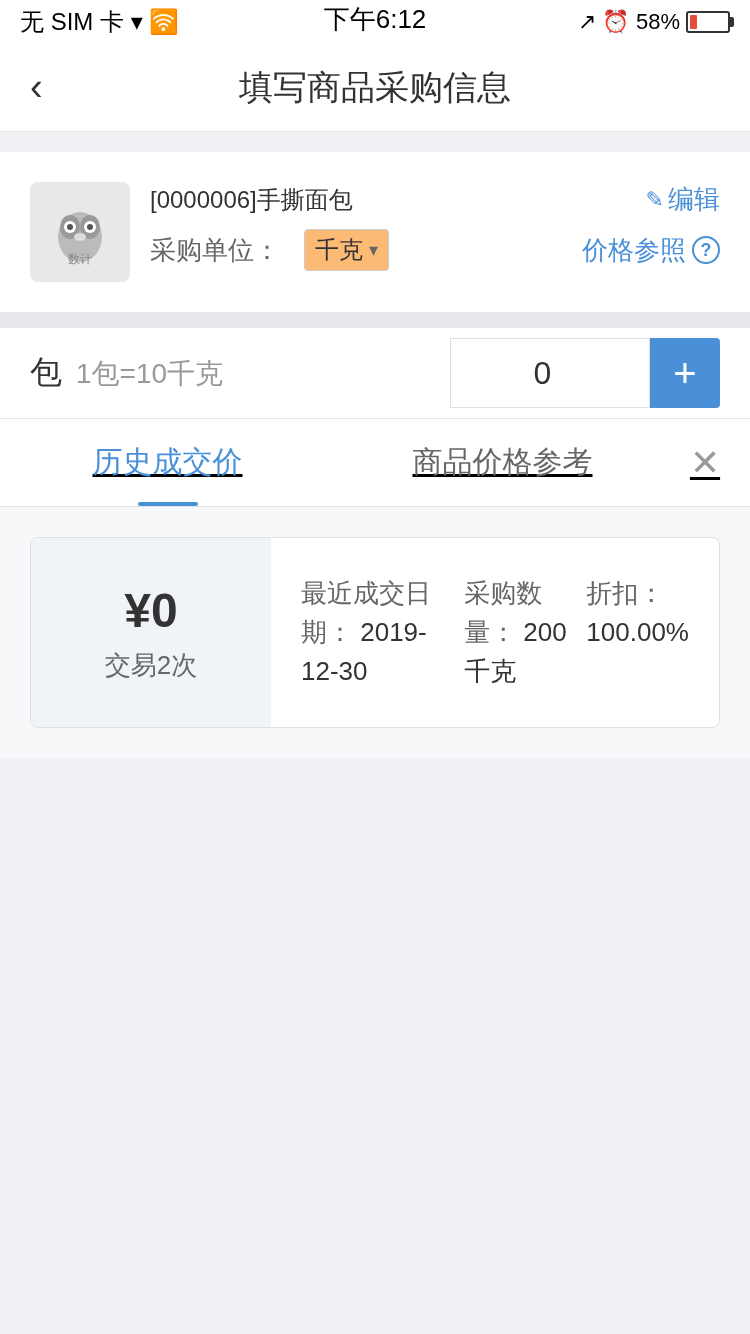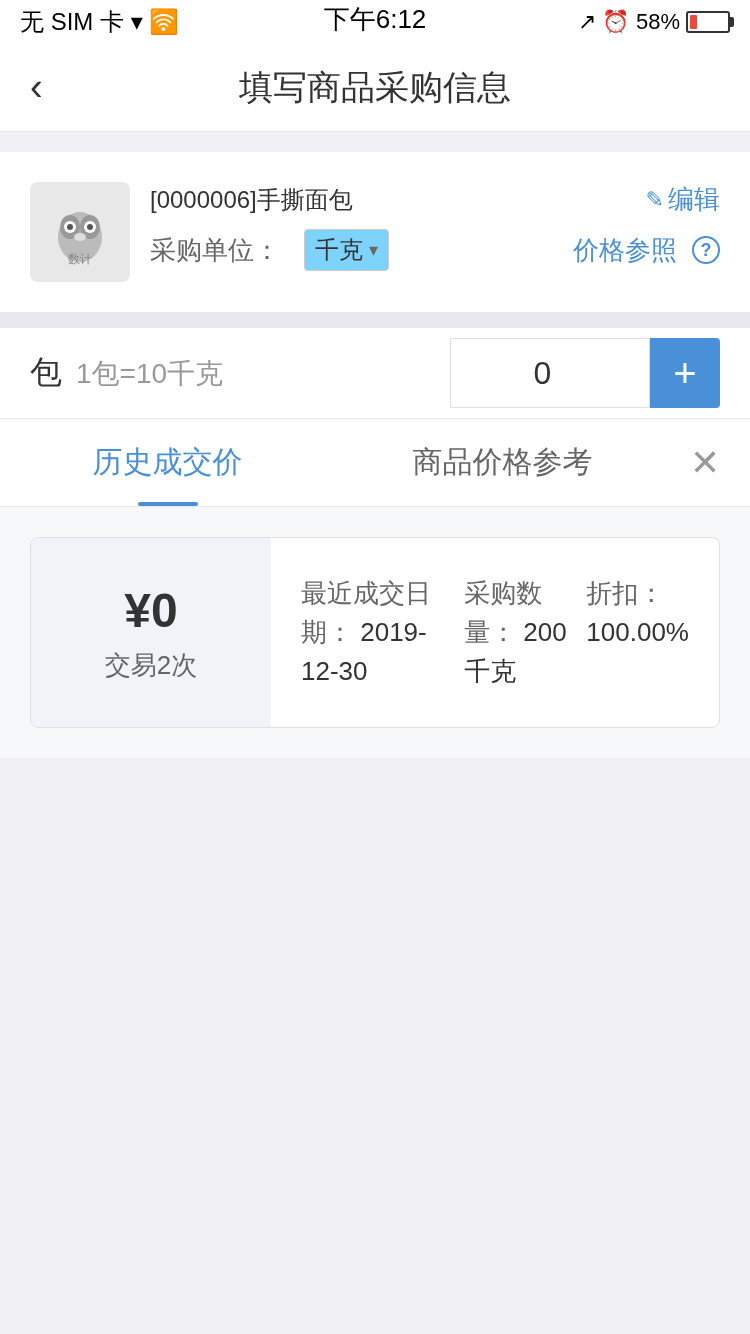--- a/index.html
+++ b/index.html
@@ -162,33 +162,33 @@
       display: flex;
       align-items: center;
       gap: 24px;
     }
     .unit-select {
       display: flex;
       align-items: center;
       border: 1px solid #ccc;
       border-radius: 4px;
       padding: 4px 10px;
-      background: #7dd3fc;
+      background: #fdba74;
       font-size: 24px;
       color: #333;
     }
     .unit-dropdown-arrow {
       margin-left: 6px;
       font-size: 18px;
       color: #666;
     }
     .price-ref-link {
       display: flex;
       align-items: center;
-      gap: 15px;
+      gap: 6px;
       color: #4a90d9;
       font-size: 26px;
     }
     .question-circle {
       width: 28px;
       height: 28px;
       border: 2px solid #4a90d9;
       border-radius: 50%;
       display: flex;
       align-items: center;
@@ -267,20 +267,21 @@
 
     
     .tab-bar {
       width: 750px;
       height: 88px;
       background: #fff;
       display: flex;
       align-items: stretch;
       border-bottom: 1px solid #e5e5e5;
       position: relative;
+      text-decoration: underline;
     }
     .tab-item {
       flex: 1;
       display: flex;
       align-items: center;
       justify-content: center;
       font-size: 30px;
       cursor: pointer;
       position: relative;
       color: #666;

